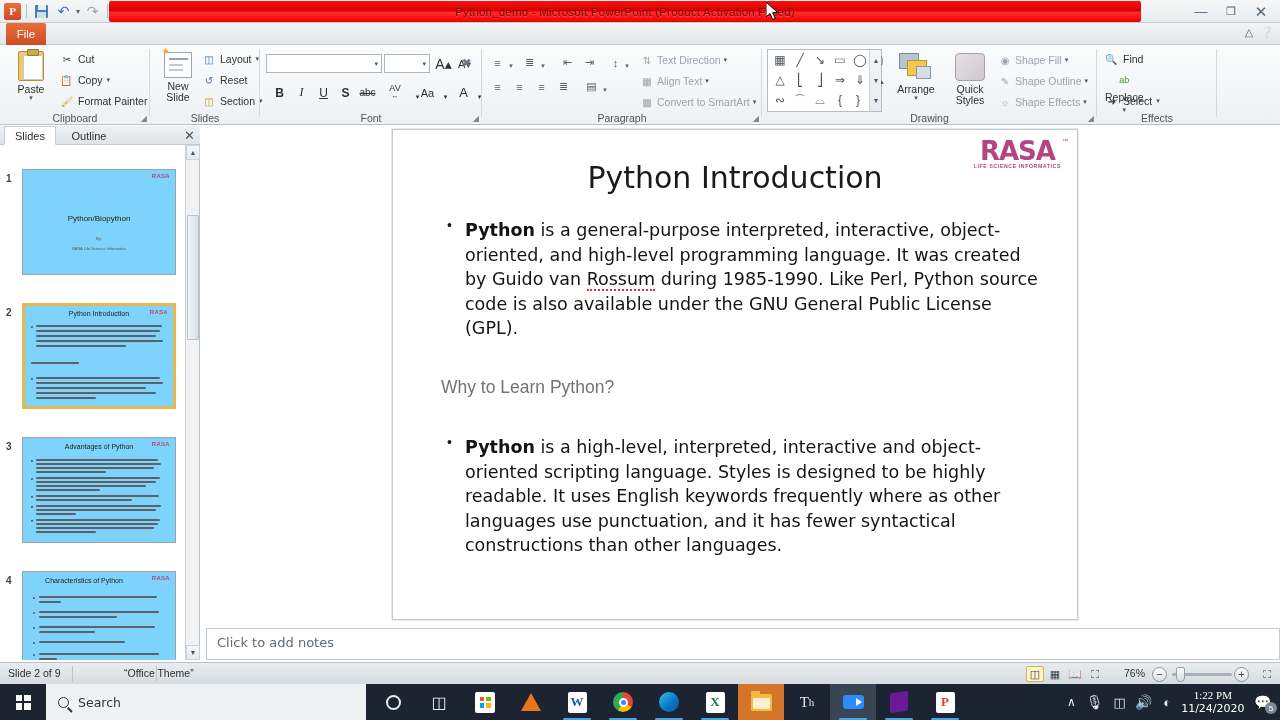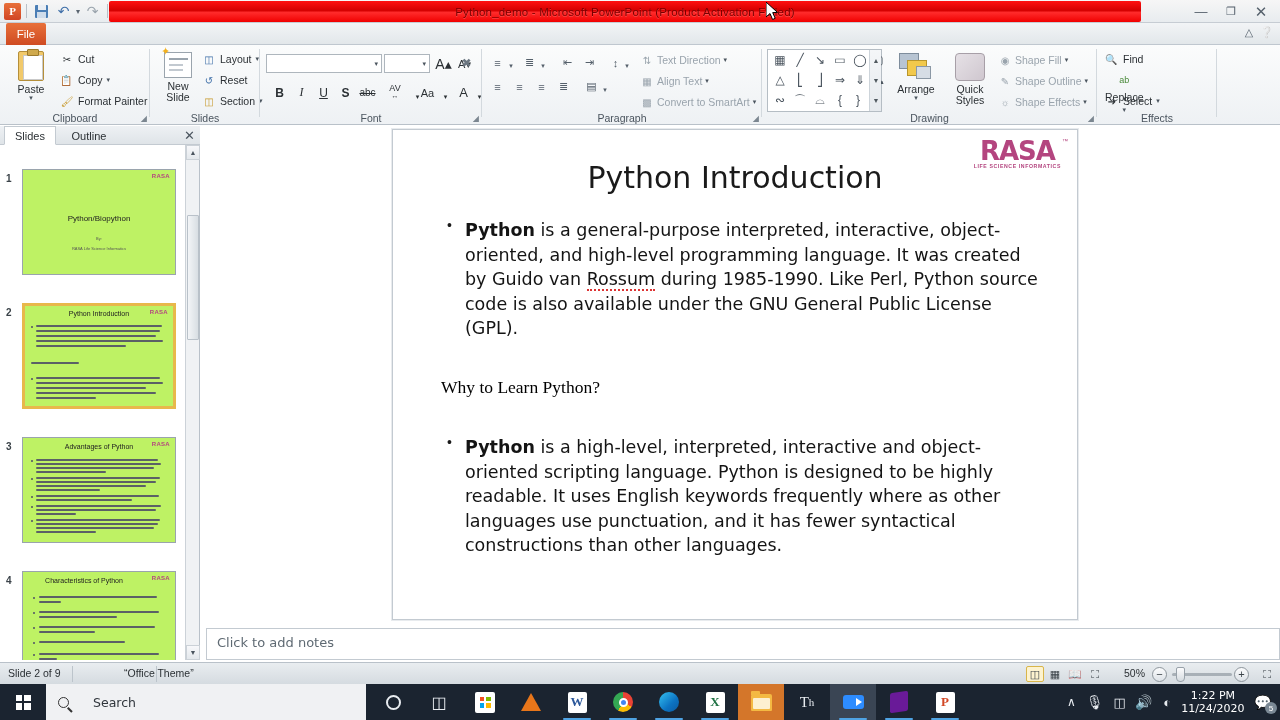--- a/index.html
+++ b/index.html
@@ -141,21 +141,21 @@
   }
   .ltabs{position:absolute;left:0;top:0;width:200px;height:19px;
     background:linear-gradient(to bottom,#eef1f4,#dfe4e8);border-bottom:1px solid #c3cad1;}
   .ltab{position:absolute;top:0;height:19px;display:flex;align-items:center;justify-content:center;
     font-size:11px;color:#2b3034;}
   .ltab.act{background:#fff;border:1px solid #c3cad1;border-bottom:1px solid #fff;}
   .lclose{position:absolute;right:5px;top:2px;font-size:13px;color:#4a545e;}
   .thumbs{position:absolute;left:0;top:19px;width:186px;height:515px;overflow:hidden;background:#fff;}
   .thumb-row{position:relative;margin:6px 0 0 0;height:auto;}
   .tnum{position:absolute;left:6px;top:2px;font-size:10px;color:#3b4349;font-weight:bold;}
-  .tbox{position:absolute;left:22px;width:154px;background:#bef264;border:1px solid #9aa4ad;}
+  .tbox{position:absolute;left:22px;width:154px;background:#7dd3fc;border:1px solid #9aa4ad;}
   .tbox.sel{border:3px solid #e8b84b;}
   .scrollbar{position:absolute;right:0;top:19px;width:14px;height:515px;
     background:#f0f2f4;border-left:1px solid #ccd2d8;}
   .sb-arrow{width:14px;height:15px;display:flex;align-items:center;justify-content:center;
     font-size:7px;color:#4a545e;background:linear-gradient(to bottom,#f7f8fa,#e4e8ec);
     border:1px solid #cbd1d7;}
   .sb-thumb{position:absolute;left:1px;top:70px;width:12px;height:125px;
     background:linear-gradient(to right,#f3f5f7,#d8dee3);border:1px solid #b9c1c9;border-radius:1px;}
 
   
@@ -179,21 +179,21 @@
   .rasa-word{font-size:26px;font-weight:bold;color:#b4457f;letter-spacing:-1px;
     font-family:"DejaVu Sans",sans-serif;line-height:26px;}
   .rasa-sub{font-size:5.2px;color:#b4457f;letter-spacing:.6px;font-weight:bold;margin-top:-1px;}
   .rasa-tm{position:absolute;right:-7px;top:0;font-size:6px;color:#b4457f;}
   .body-block{position:absolute;left:48px;width:600px;}
   .bullet-row{position:relative;padding-left:24px;}
   .bullet-row::before{content:"\2022";position:absolute;left:6px;top:-1px;font-size:14px;color:#1a1a1a;}
   .btext{font-size:17.5px;line-height:24.5px;color:#141414;font-family:"DejaVu Sans",sans-serif;}
   .btext b{font-weight:bold;}
   .spell{border-bottom:2px dotted #d33;padding-bottom:0px;}
-  .plain-line{font-size:17.5px;line-height:24.5px;color:#000000;font-family:Liberation Serif, serif;}
+  .plain-line{font-size:17.5px;line-height:24.5px;color:#737373;font-family:Liberation Sans, sans-serif;}
 
   
   .notes{
     position:absolute;left:206px;top:628px;width:1074px;height:32px;
     background:#fff;border:1px solid #c3cad1;
   }
   .notes-ph{position:absolute;left:10px;top:6px;font-size:13px;color:#5f6a73;
     font-family:"DejaVu Sans",sans-serif;}
 
   
@@ -217,21 +217,21 @@
   
   .taskbar{
     position:absolute;left:0;top:684px;width:1280px;height:36px;background:#1b2430;
   }
   .startbtn{position:absolute;left:0;top:0;width:46px;height:36px;
     display:flex;align-items:center;justify-content:center;}
   .winlogo{width:15px;height:15px;display:grid;grid-template-columns:1fr 1fr;
     grid-template-rows:1fr 1fr;gap:1.6px;}
   .winlogo i{background:#fff;display:block;}
   .searchbox{position:absolute;left:46px;top:0;width:320px;height:36px;background:#f0f1f3;
-    display:flex;align-items:center;gap:24px;padding-left:12px;}
+    display:flex;align-items:center;gap:9px;padding-left:12px;}
   .srch-gl{width:11px;height:11px;border:1.6px solid #333;border-radius:50%;position:relative;}
   .srch-gl::after{content:"";position:absolute;right:-5px;bottom:-4px;width:6px;height:1.6px;
     background:#333;transform:rotate(45deg);}
   .srch-txt{font-size:12.5px;color:#30363c;font-family:"DejaVu Sans",sans-serif;}
   .tb-ico{position:absolute;top:0;width:46px;height:36px;display:flex;align-items:center;
     justify-content:center;}
   .tb-ico.open::after{content:"";position:absolute;bottom:0;left:9px;width:28px;height:2.5px;
     background:#4fa3e3;border-radius:1px;}
   .tb-ico.active{background:#d4762a;}
   .tb-ico.hl{background:#3a4554;}
@@ -596,21 +596,21 @@
         <div class="bullet-row">
           <div class="btext">
             <b>Python</b><span> is a general-purpose interpreted, interactive, object-oriented, and high-level programming language. It was created by Guido van </span><span class="spell">Rossum</span><span> during 1985-1990. Like Perl, Python source code is also available under the GNU General Public License (GPL).</span>
           </div>
         </div>
 
         <div class="plain-line" style="margin-top:34px;">Why to Learn Python?</div>
 
         <div class="bullet-row" style="margin-top:36px;">
           <div class="btext">
-            <b>Python</b><span> is a high-level, interpreted, interactive and object-oriented scripting language. Python is designed to be highly readable. It uses English keywords frequently where as other languages use punctuation, and it has fewer syntactical constructions than other languages.</span>
+            <b>Python</b><span> is a high-level, interpreted, interactive and object-oriented scripting language. Styles is designed to be highly readable. It uses English keywords frequently where as other languages use punctuation, and it has fewer syntactical constructions than other languages.</span>
           </div>
         </div>
 
       </div>
     </div>
   </div>
 
   <div class="notes">
     <div class="notes-ph">Click to add notes</div>
   </div>
@@ -619,21 +619,21 @@
     <div class="st-item" style="left:8px;">Slide 2 of 9</div>
     <div class="st-sep" style="left:72px;"></div>
     <div class="st-item" style="left:80px;margin-left:44px;">“Office Theme”</div>
     <div class="st-sep" style="left:156px;"></div>
 
     <div class="viewbtn act" style="left:1026px;">◫</div>
     <div class="viewbtn" style="left:1046px;">▦</div>
     <div class="viewbtn" style="left:1066px;">📖</div>
     <div class="viewbtn" style="left:1086px;">⛶</div>
 
-    <div class="st-item" style="left:1124px;">50%</div>
+    <div class="st-item" style="left:1124px;">76%</div>
     <div class="zcirc" style="left:1152px;">−</div>
     <div class="zslider" style="left:1172px;width:60px;"></div>
     <div class="zknob" style="left:1176px;"></div>
     <div class="zcirc" style="left:1234px;">+</div>
     <div class="viewbtn" style="left:1258px;">⛶</div>
   </div>
 
   <div class="taskbar">
     <div class="startbtn">
       <div class="winlogo">
@@ -698,21 +698,21 @@
       <span style="width:19px;height:21px;background:#fff;border-radius:2px;display:flex;align-items:center;justify-content:center;font-size:13px;color:#d24726;font-weight:bold;font-family:'Liberation Serif',serif;">P</span>
     </div>
 
     <div class="tray">
       <span class="tr-ico">∧</span>
       <span class="tr-ico" style="font-size:14px;">🎙</span>
       <span class="tr-ico" style="font-size:13px;">◫</span>
       <span class="tr-ico" style="font-size:14px;">🔊</span>
       <span class="tr-ico" style="font-size:13px;">◐</span>
       <span class="clock">
-        <span style="display:block;">1:22 PM</span>
+        <span style="display:block;font-family:Liberation Serif, serif;">1:22 PM</span>
         <span style="display:block;">11/24/2020</span>
       </span>
       <span class="notif">💬
         <span class="badge">5</span>
       </span>
     </div>
   </div>
 
   <svg class="cursor" viewBox="0 0 13 19">
     <polygon points="0,0 0,15 4,11.5 6.6,17.5 9.2,16.3 6.7,10.6 11.5,10.4" fill="#fff" stroke="#000" stroke-width="1"></polygon>

